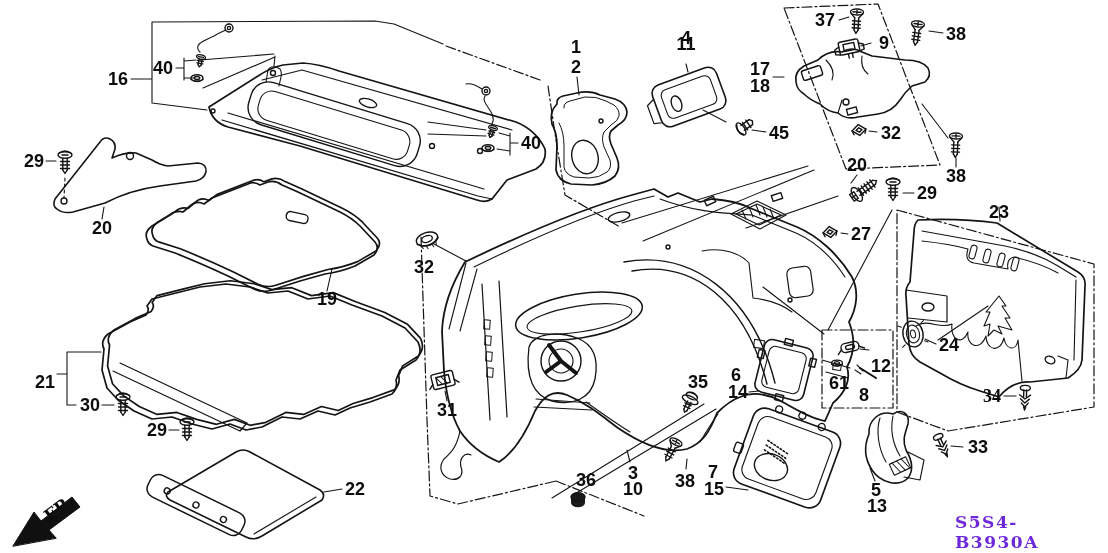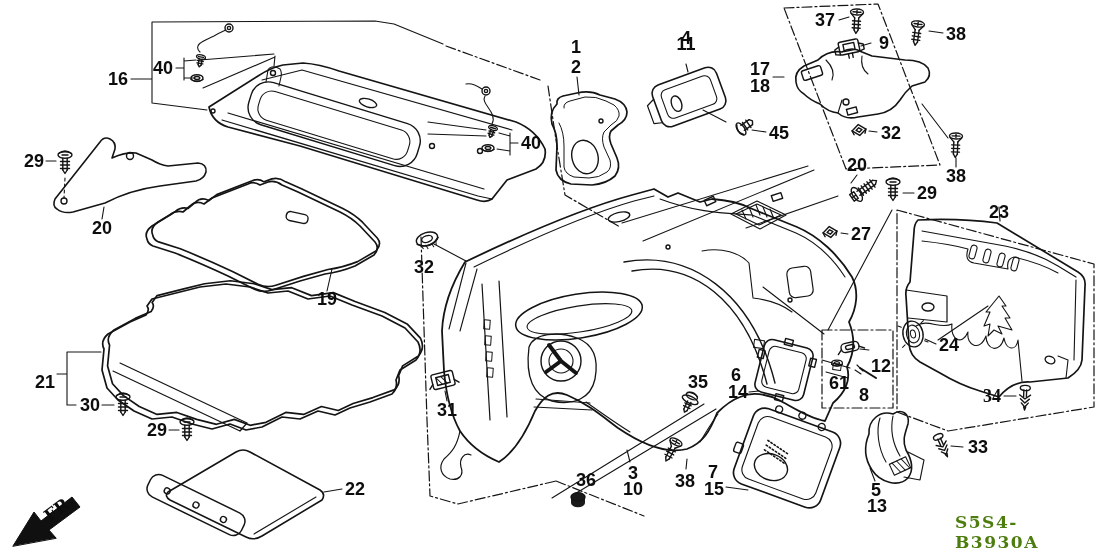--- a/index.html
+++ b/index.html
@@ -3,21 +3,21 @@
 <meta charset="utf-8">
 <style>
   html,body{margin:0;padding:0;background:#ffffff;}
   .stage{position:relative;width:1108px;height:553px;background:#ffffff;overflow:hidden;
          font-family:"Liberation Sans",sans-serif;}
   .stage svg{position:absolute;left:0;top:0;}
   .callout{position:absolute;transform:translate(-50%,-50%);
            font:bold 18px "Liberation Sans",sans-serif;color:#0d0d0d;
            white-space:nowrap;line-height:1;}
   .part-code{position:absolute;left:1006px;top:532px;transform:translate(-50%,-50%);
-             font:600 17px "DejaVu Serif",serif;letter-spacing:1.5px;color:#4d7c0f;}
+             font:600 17px "DejaVu Serif",serif;letter-spacing:1.5px;color:#6d28d9;}
   .fr-label{position:absolute;left:59px;top:508px;
             transform:translate(-50%,-50%) rotate(-37deg);
             font:bold 17px "DejaVu Serif",serif;color:#0d0d0d;}
 </style>
 </head>
 <body>
 
 <div class="stage">
 
 <svg width="1108" height="553" viewBox="0 0 1108 553" fill="none" stroke="#141414" stroke-width="1.4" stroke-linecap="round" stroke-linejoin="round">

